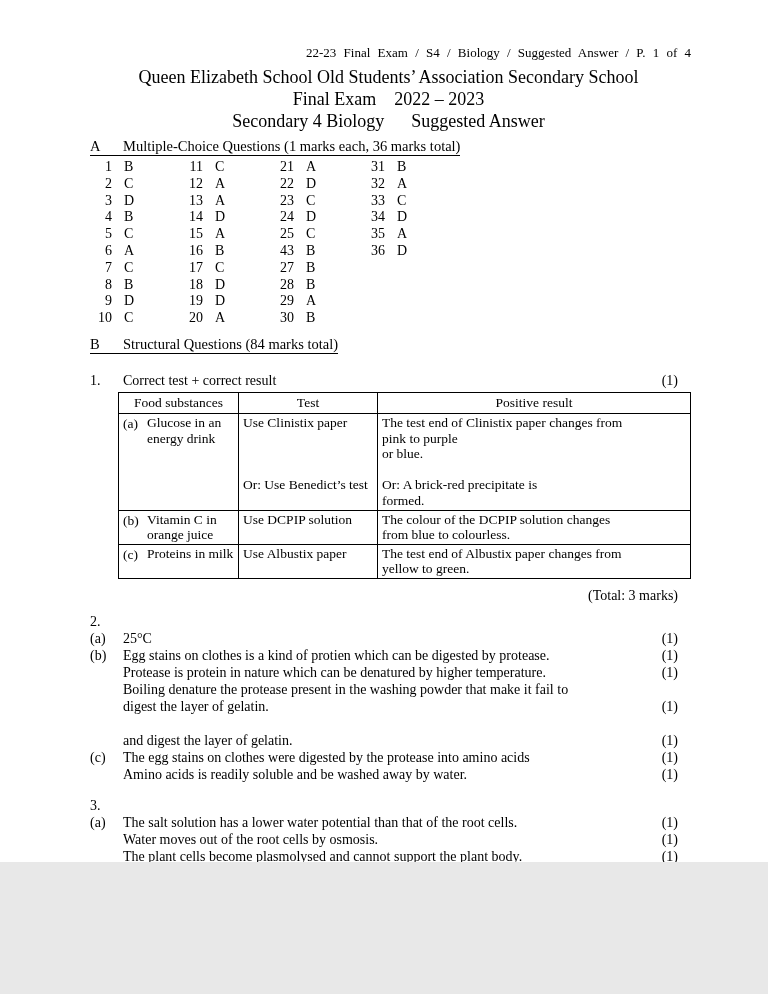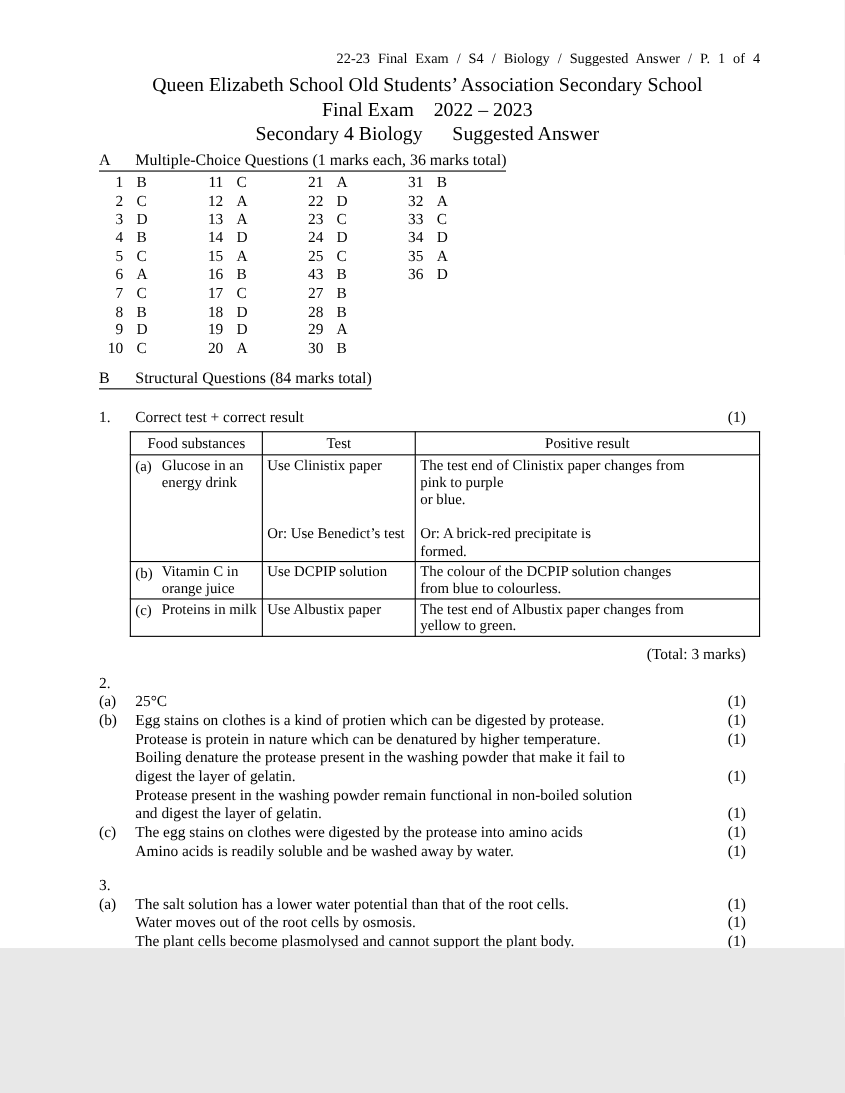--- a/index.html
+++ b/index.html
@@ -195,21 +195,21 @@
 
   <div class="total">(Total: 3 marks)</div>
 
   <div class="q-num q2-num">2.</div>
   <div id="q2-lines">
       <div class="ans-line"><span class="lbl">(a)</span><span class="txt">25°C</span><span class="marks">(1)</span></div>
       <div class="ans-line"><span class="lbl">(b)</span><span class="txt">Egg stains on clothes is a kind of protien which can be digested by protease.</span><span class="marks">(1)</span></div>
       <div class="ans-line"><span class="lbl">&nbsp;</span><span class="txt">Protease is protein in nature which can be denatured by higher temperature.</span><span class="marks">(1)</span></div>
       <div class="ans-line"><span class="lbl">&nbsp;</span><span class="txt">Boiling denature the protease present in the washing powder that make it fail to</span></div>
       <div class="ans-line"><span class="lbl">&nbsp;</span><span class="txt">digest the layer of gelatin.</span><span class="marks">(1)</span></div>
-      <div class="ans-line"><span class="lbl">&nbsp;</span><span class="txt">Protease present in the washing powder remain functional in non-boiled solution</span></div>
+      <div class="ans-line"><span class="lbl">&nbsp;</span></div>
       <div class="ans-line"><span class="lbl">&nbsp;</span><span class="txt">and digest the layer of gelatin.</span><span class="marks">(1)</span></div>
       <div class="ans-line"><span class="lbl">(c)</span><span class="txt">The egg stains on clothes were digested by the protease into amino acids</span><span class="marks">(1)</span></div>
       <div class="ans-line"><span class="lbl">&nbsp;</span><span class="txt">Amino acids is readily soluble and be washed away by water.</span><span class="marks">(1)</span></div>
     </div>
 
   <div class="q-num q3-num">3.</div>
   <div id="q3-lines">
       <div class="ans-line"><span class="lbl">(a)</span><span class="txt">The salt solution has a lower water potential than that of the root cells.</span><span class="marks">(1)</span></div>
       <div class="ans-line"><span class="lbl">&nbsp;</span><span class="txt">Water moves out of the root cells by osmosis.</span><span class="marks">(1)</span></div>
       <div class="ans-line"><span class="lbl">&nbsp;</span><span class="txt">The plant cells become plasmolysed and cannot support the plant body.</span><span class="marks">(1)</span></div>

